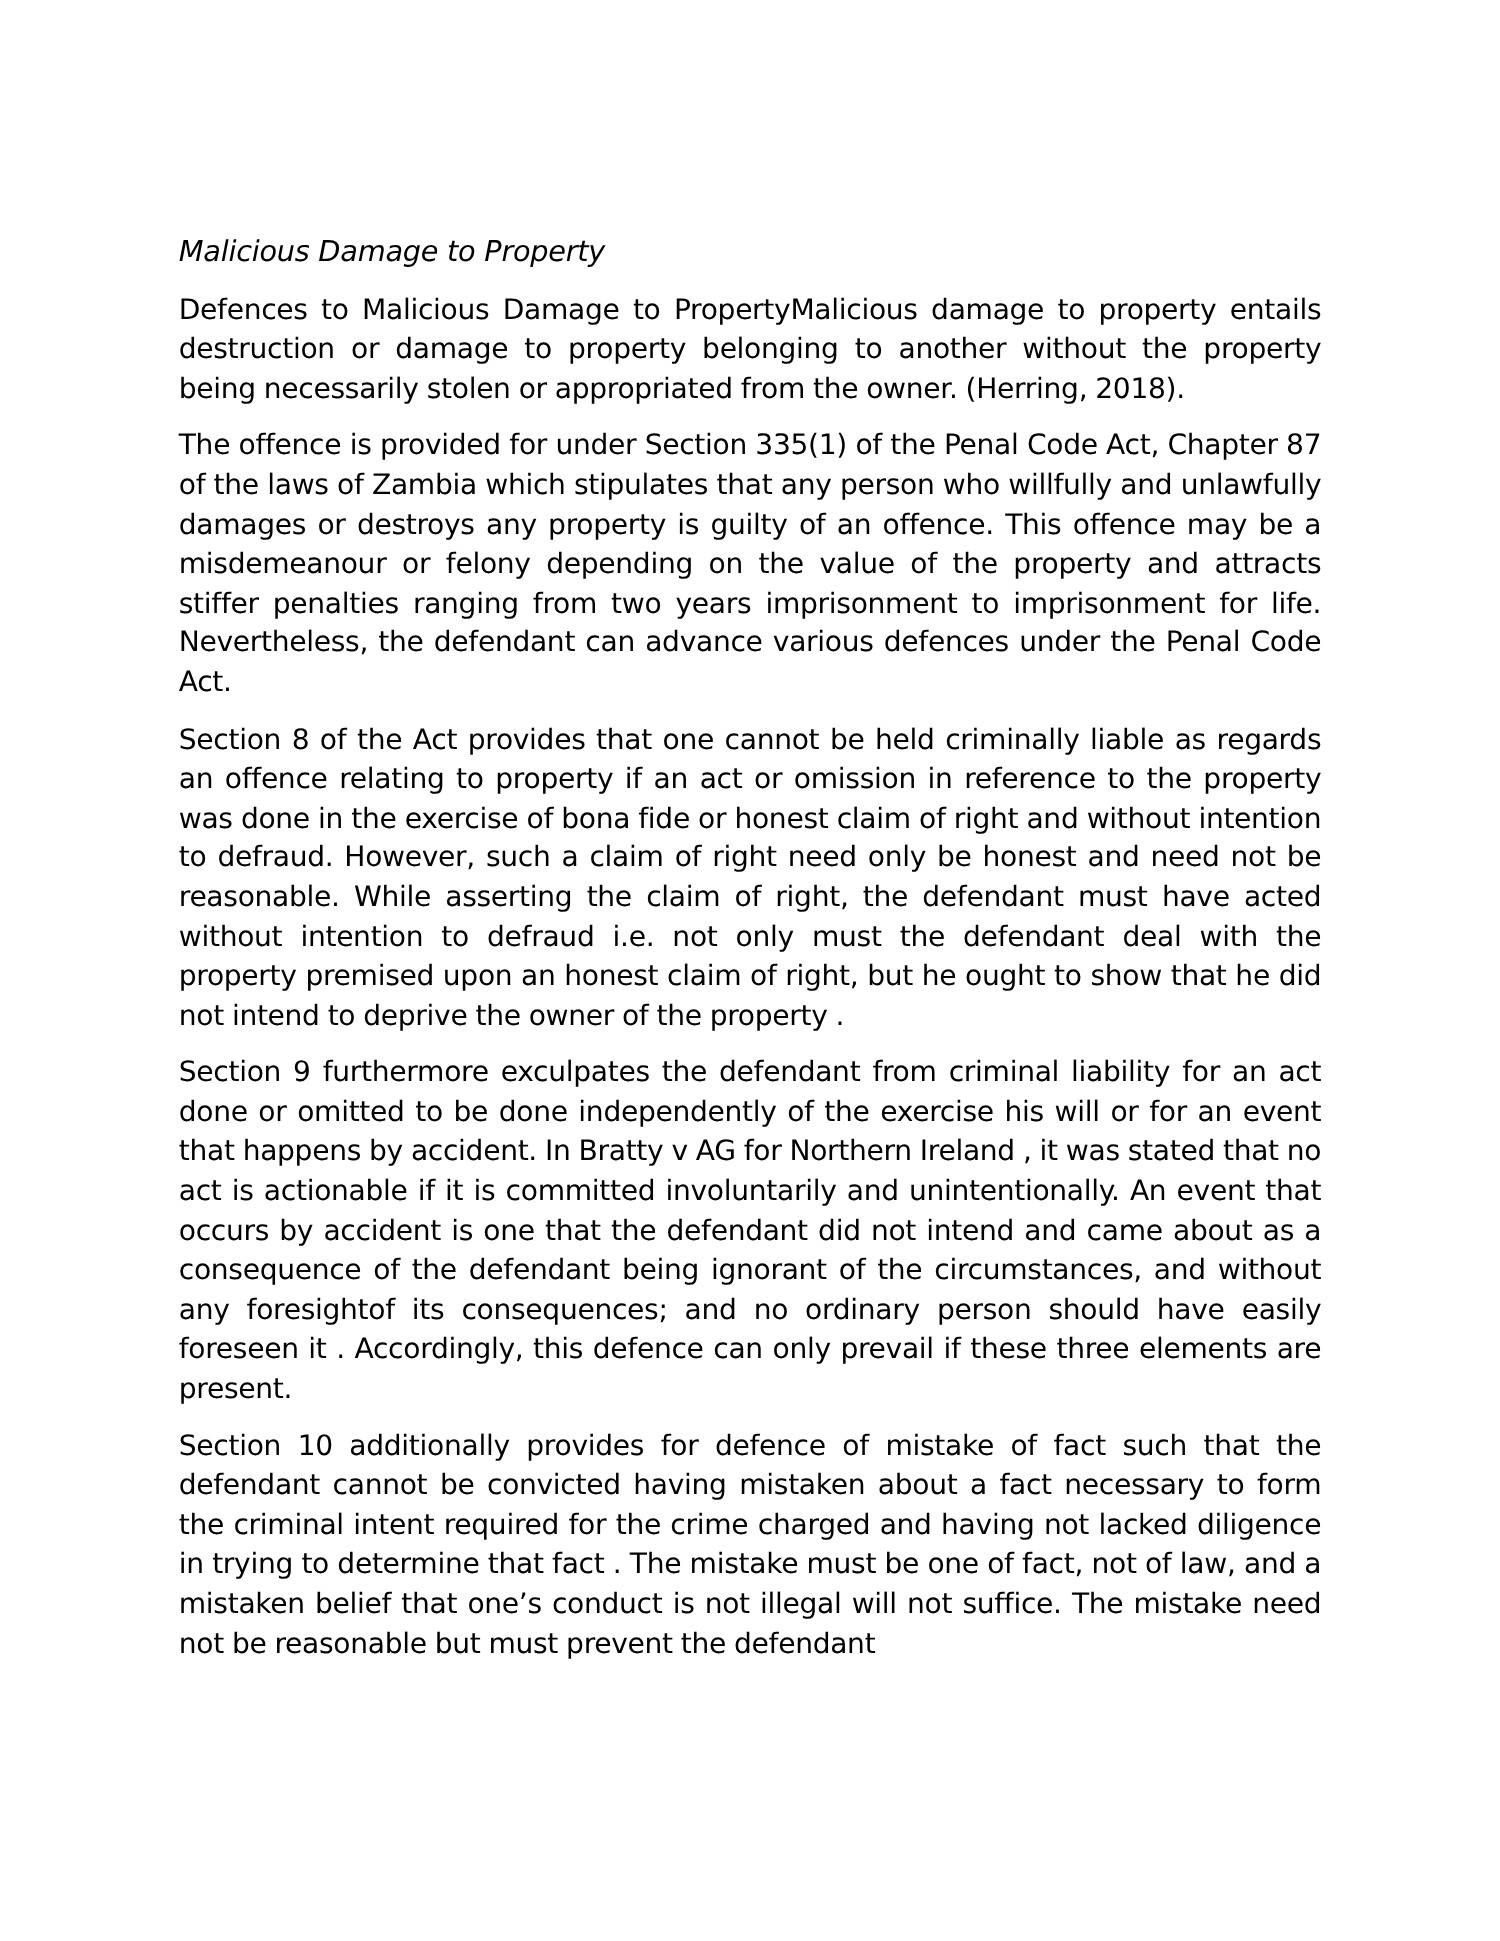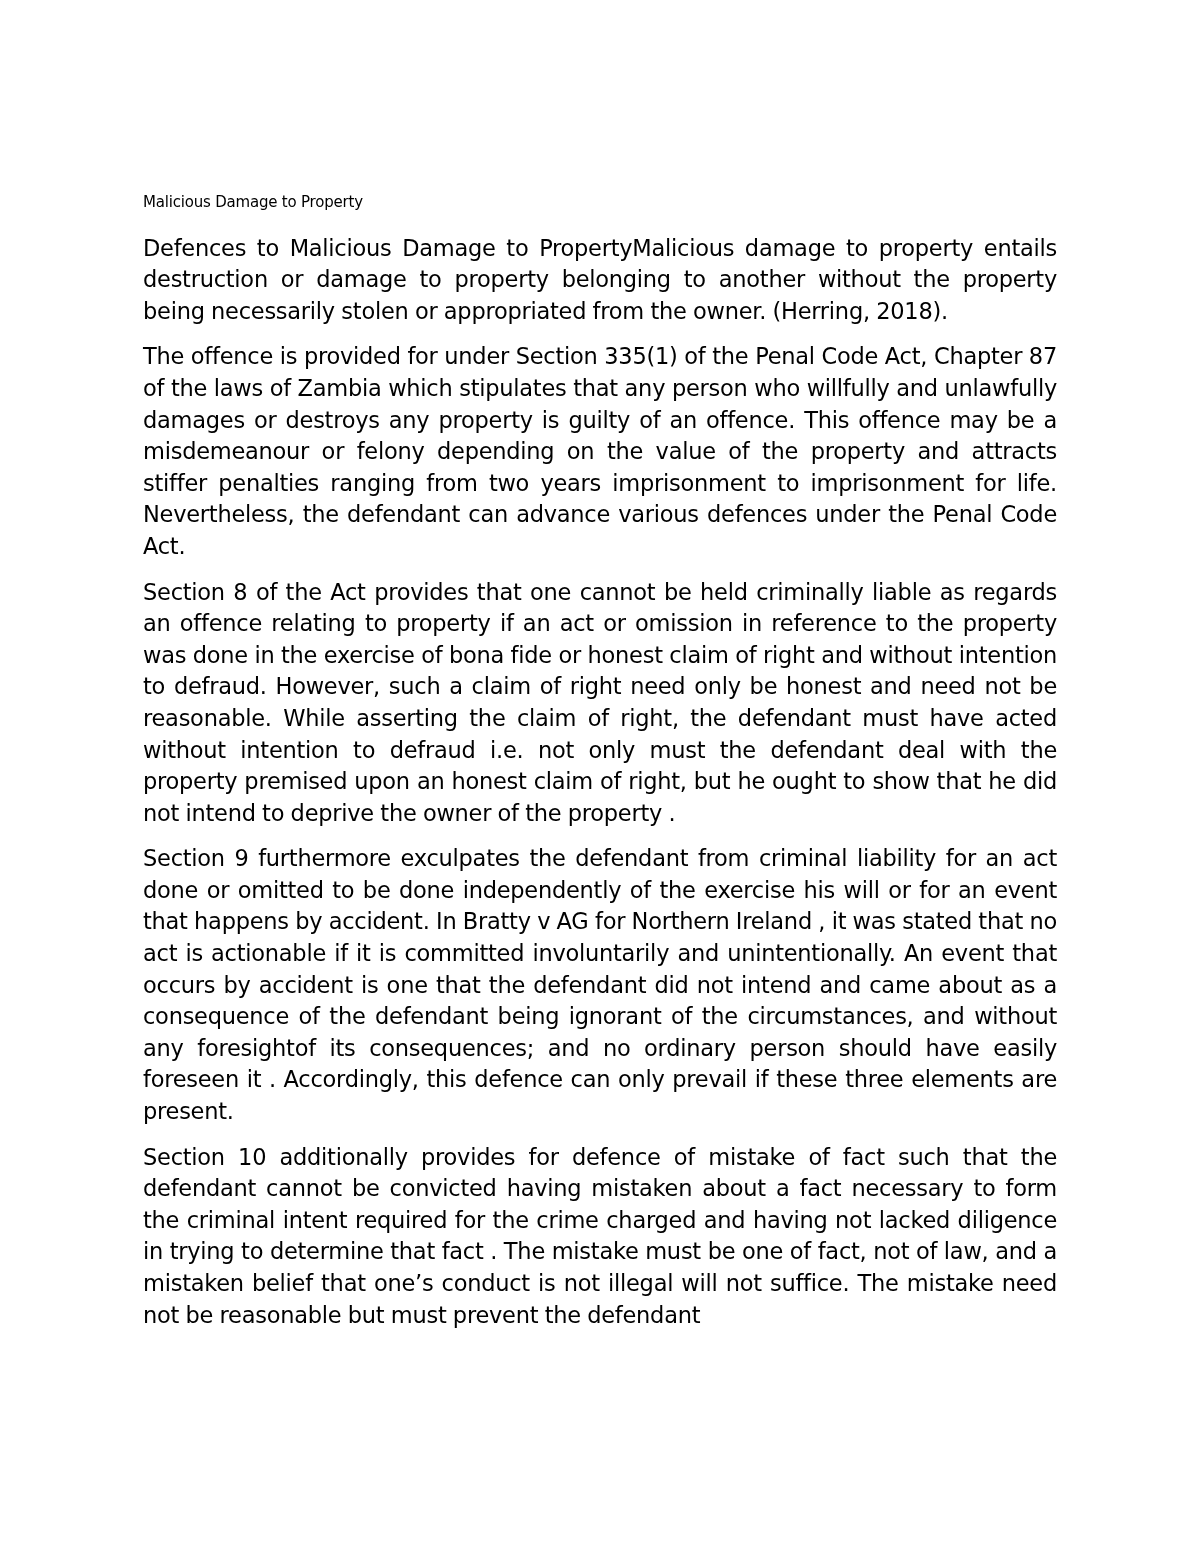--- a/index.html
+++ b/index.html
@@ -15,24 +15,25 @@
       font-family: "DejaVu Sans", sans-serif;
       color: #000000;
     }
     .page {
       position: absolute;
       left: 143px;
       top: 187px;
       width: 914px;
     }
     .title {
-      font-size: 15px;
+      font-size: 23px;
       line-height: 31.6px;
       margin: 0 0 14px 0;
       letter-spacing: -0.2px;
+      font-style: italic;
     }
     .para {
       font-size: 22.5px;
       line-height: 31.6px;
       margin: 0 0 14px 0;
       text-align: justify;
       letter-spacing: -0.25px;
       word-spacing: -0.5px;
     }
   </style>

